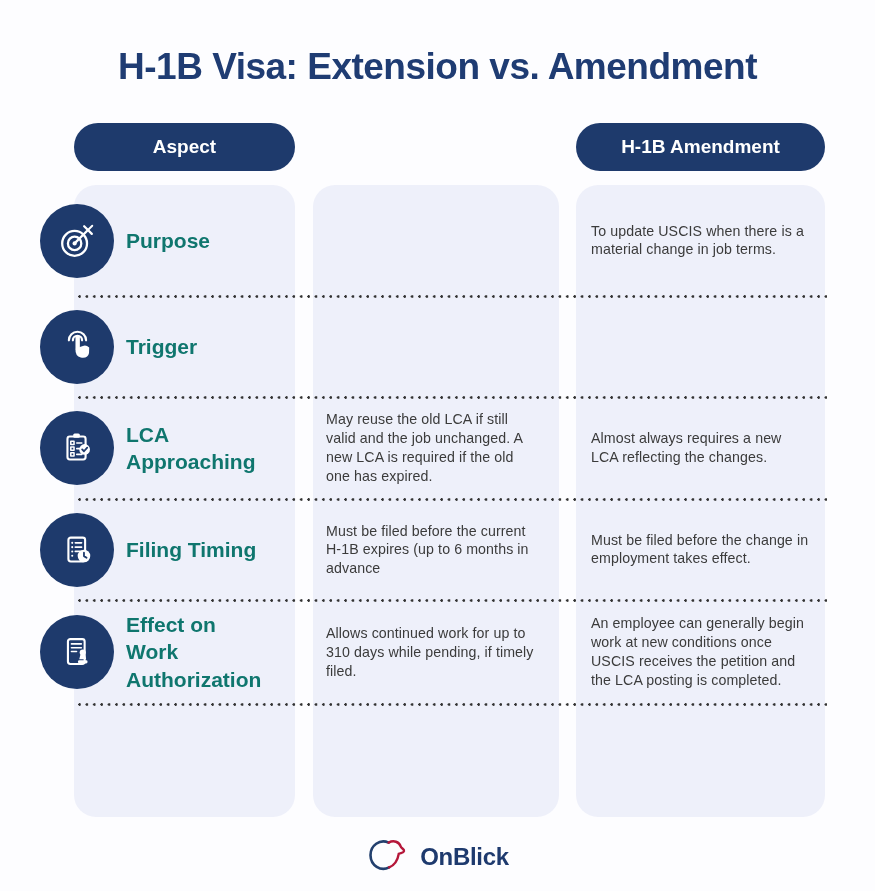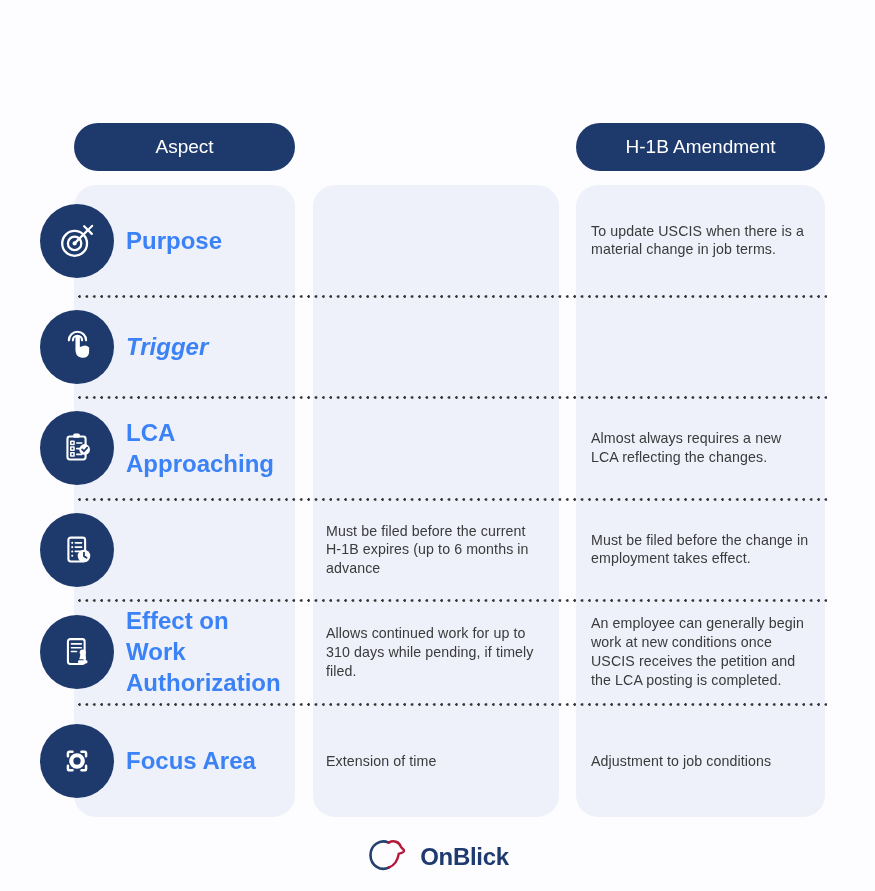--- a/index.html
+++ b/index.html
@@ -14,52 +14,52 @@
   .title {
     position:absolute; top:46px; left:0; width:100%;
     text-align:center;
     font-size:37px; font-weight:700; letter-spacing:-0.5px;
     color:#1f3c73;
   }
   .pill {
     position:absolute; top:123px; height:48px;
     background:#1e3a6c; border-radius:26px;
     display:flex; align-items:center; justify-content:center;
-    color:#ffffff; font-size:19px; font-weight:400;
+    color:#ffffff; font-size:19px; font-weight:700;
   }
   .pill.c1 { left:74px;  width:221px; }
   .pill.c2 { left:313px; width:246px; }
   .pill.c3 { left:576px; width:249px;text-align:center; }
 
   .colbg {
     position:absolute; top:185px; height:632px;
     background:#eef0fa; border-radius:22px;
   }
   .colbg.c1 { left:74px;  width:221px; }
   .colbg.c2 { left:313px; width:246px; }
   .colbg.c3 { left:576px; width:249px; }
 
   .rows { position:absolute; top:185px; left:0; width:875px; }
   .row  { position:relative; width:875px; }
-  .row.r0 { height:111px; } .row.r1 { height:101px;font-style:italic; }
+  .row.r0 { height:111px; } .row.r1 { height:101px; }
   .row.r2 { height:102px; } .row.r3 { height:101px; }
   .row.r4 { height:104px; } .row.r5 { height:113px; }
 
   .icon-bubble {
     position:absolute; left:40px; top:50%; transform:translateY(-50%);
     width:74px; height:74px; border-radius:50%;
     background:#1e3a6c;
     display:flex; align-items:center; justify-content:center;
   }
   .icon-bubble svg { display:block; }
 
   .aspect-label {
     position:absolute; left:126px; top:50%; transform:translateY(-50%);
     width:140px;
-    font-size:24px; font-weight:700; color:#3b82f6; line-height:1.3;
+    font-size:21px; font-weight:700; color:#0f766e; line-height:1.3;
   }
   .cell {
     position:absolute; top:50%; transform:translateY(-50%);
     font-size:14.2px; color:#3b3b3b; line-height:1.33; letter-spacing:0.1px;
   }
   .cell.ext { left:326px; width:209px; }
   .cell.amd { left:591px; width:219px; }
 
   .dots {
     position:absolute; left:78px; bottom:-1.5px; width:749px; height:3px;
@@ -71,20 +71,21 @@
     position:absolute; top:838px; left:0; width:100%;
     display:flex; align-items:center; justify-content:center; gap:12px;
   }
   .brand-text { font-size:24px; font-weight:700; color:#1e3a6e; letter-spacing:-0.3px; }
 </style>
 </head>
 <body>
 
 <div class="poster">
 
+  <h1 class="title">H-1B Visa: Extension vs. Amendment</h1>
 
   <div class="pill c1">
     <span>Aspect</span>
   </div>
   <div class="pill c3">
     <span>H-1B Amendment</span>
   </div>
 
   <div class="colbg c1"></div>
   <div class="colbg c2"></div>
@@ -130,39 +131,41 @@
           <rect x="15.5" y="21" width="3.4" height="3.4" stroke-width="1.6"></rect>
           <rect x="15.5" y="27" width="3.4" height="3.4" stroke-width="1.6"></rect>
           <line x1="21.8" y1="16.7" x2="27" y2="16.7" stroke-width="1.7"></line>
           <line x1="21.8" y1="22.7" x2="27" y2="22.7" stroke-width="1.7"></line>
           <line x1="21.8" y1="28.7" x2="27" y2="28.7" stroke-width="1.7"></line>
           <circle cx="30" cy="23.5" r="5.6" fill="#ffffff" stroke="none"></circle>
           <path d="M27.4 23.5 l1.9 1.9 l3.4 -3.8" stroke="#1e3a6c" stroke-width="1.9"></path>
         </svg>
       </div>
       <div class="aspect-label">LCA Approaching</div>
+      <div class="cell ext">May reuse the old LCA if still valid and the job unchanged. A new LCA is required if the old one has expired.</div>
       <div class="cell amd">Almost always requires a new LCA reflecting the changes.</div>
       <div class="dots"></div>
     </div>
 
     <div class="row r3">
       <div class="icon-bubble">
         <svg width="42" height="42" viewBox="0 0 44 44" fill="none" stroke="#ffffff" stroke-width="2.2" stroke-linecap="round" stroke-linejoin="round">
           <rect x="13" y="9" width="17.5" height="25" rx="2.5"></rect>
           <circle cx="17" cy="14.5" r="1.1" fill="#ffffff" stroke="none"></circle>
           <circle cx="17" cy="19" r="1.1" fill="#ffffff" stroke="none"></circle>
           <circle cx="17" cy="23.5" r="1.1" fill="#ffffff" stroke="none"></circle>
           <circle cx="17" cy="28" r="1.1" fill="#ffffff" stroke="none"></circle>
           <line x1="20.2" y1="14.5" x2="26.8" y2="14.5" stroke-width="1.7"></line>
           <line x1="20.2" y1="19" x2="26.8" y2="19" stroke-width="1.7"></line>
           <line x1="20.2" y1="23.5" x2="26.8" y2="23.5" stroke-width="1.7"></line>
           <circle cx="29.3" cy="28.3" r="6.6" fill="#ffffff" stroke="none"></circle>
           <path d="M29.3 24.8 v3.6 l2.7 1.7" stroke="#1e3a6c" stroke-width="1.9"></path>
         </svg>
       </div>
+      <div class="aspect-label">Filing Timing</div>
       <div class="cell ext">Must be filed before the current H-1B expires (up to 6 months in advance</div>
       <div class="cell amd">Must be filed before the change in employment takes effect.</div>
       <div class="dots"></div>
     </div>
 
     <div class="row r4">
       <div class="icon-bubble">
         <svg width="42" height="42" viewBox="0 0 44 44" fill="none" stroke="#ffffff" stroke-width="2.2" stroke-linecap="round" stroke-linejoin="round">
           <rect x="12.5" y="8.5" width="17.5" height="26" rx="2.5"></rect>
           <line x1="16.2" y1="13.5" x2="26.5" y2="13.5" stroke-width="1.7"></line>
@@ -172,34 +175,20 @@
           <path d="M25.6 24.5 h4.8 l1.2 5.2 h-7.2 z" fill="#ffffff" stroke="none"></path>
           <rect x="23" y="30.6" width="10" height="3.4" rx="1.4" fill="#ffffff" stroke="none"></rect>
         </svg>
       </div>
       <div class="aspect-label">Effect on Work Authorization</div>
       <div class="cell ext">Allows continued work for up to 310 days while pending, if timely filed.</div>
       <div class="cell amd">An employee can generally begin work at new conditions once USCIS receives the petition and the LCA posting is completed.</div>
       <div class="dots"></div>
     </div>
 
-    <div class="row r5">
-      <div class="icon-bubble">
-        <svg width="42" height="42" viewBox="0 0 44 44" fill="none" stroke="#ffffff" stroke-width="2.6" stroke-linecap="round" stroke-linejoin="round">
-          <path d="M12.5 17 v-3 q0 -1.8 1.8 -1.8 h3"></path>
-          <path d="M26.7 12.2 h3 q1.8 0 1.8 1.8 v3"></path>
-          <path d="M31.5 27 v3 q0 1.8 -1.8 1.8 h-3"></path>
-          <path d="M17.3 31.8 h-3 q-1.8 0 -1.8 -1.8 v-3"></path>
-          <circle cx="22" cy="22" r="6" stroke-width="4.4"></circle>
-        </svg>
-      </div>
-      <div class="aspect-label">Focus Area</div>
-      <div class="cell ext">Extension of time</div>
-      <div class="cell amd">Adjustment to job conditions</div>
-    </div>
 
   </div>
 
   <div class="footer">
     <span>
       <svg width="42" height="34" viewBox="0 0 40 32" fill="none" stroke-linecap="round">
         <path d="M21.5 4.2 A 12.3 13 0 1 0 22 27.8" stroke="#23406e" stroke-width="2.5"></path>
         <path d="M21.5 4.2 C 26.5 1.6, 31.5 3.4, 33 7.8 C 33.6 9.8, 36.6 10.2, 36.2 12.3 C 35.8 14.3, 32.8 13.9, 31.2 14.9 C 30.2 20.8, 26.8 25.9, 22 27.8" stroke="#b5173a" stroke-width="2.3"></path>
       </svg>
     </span>

